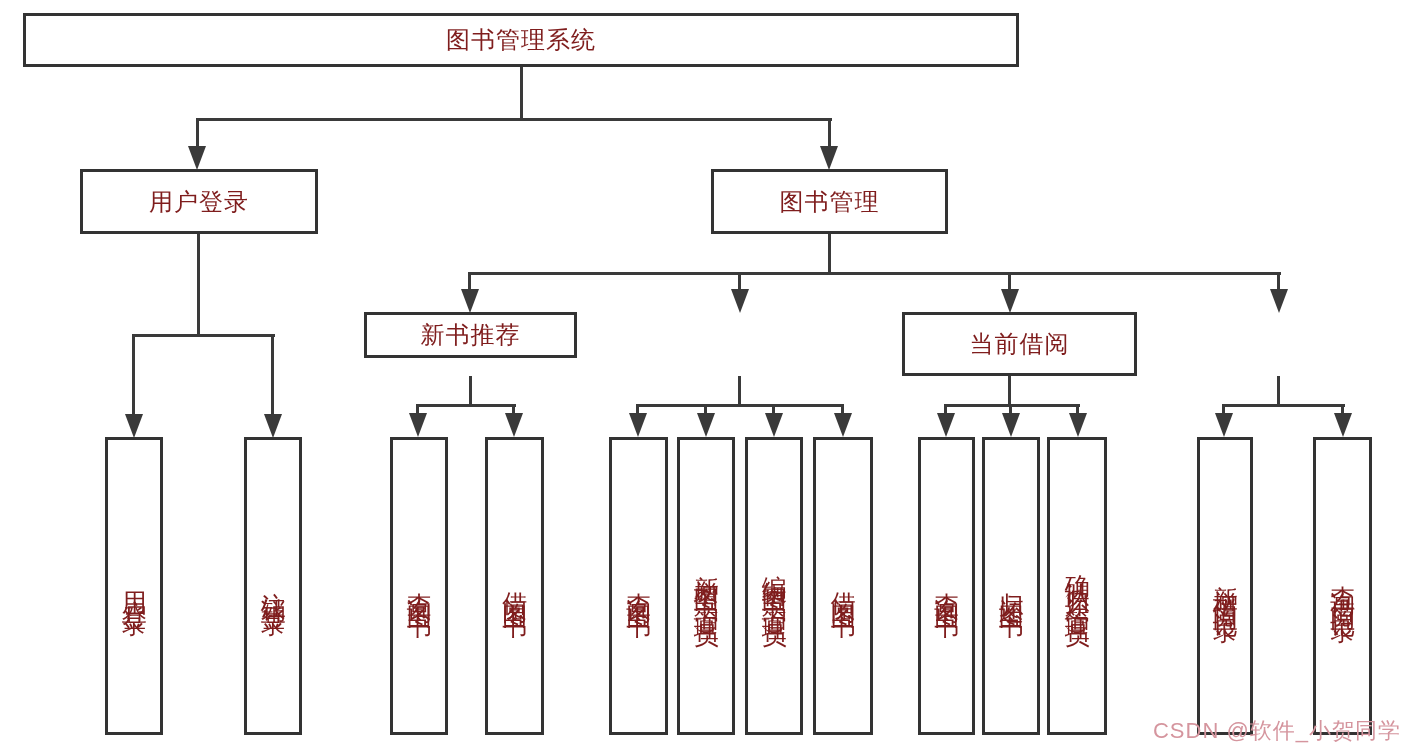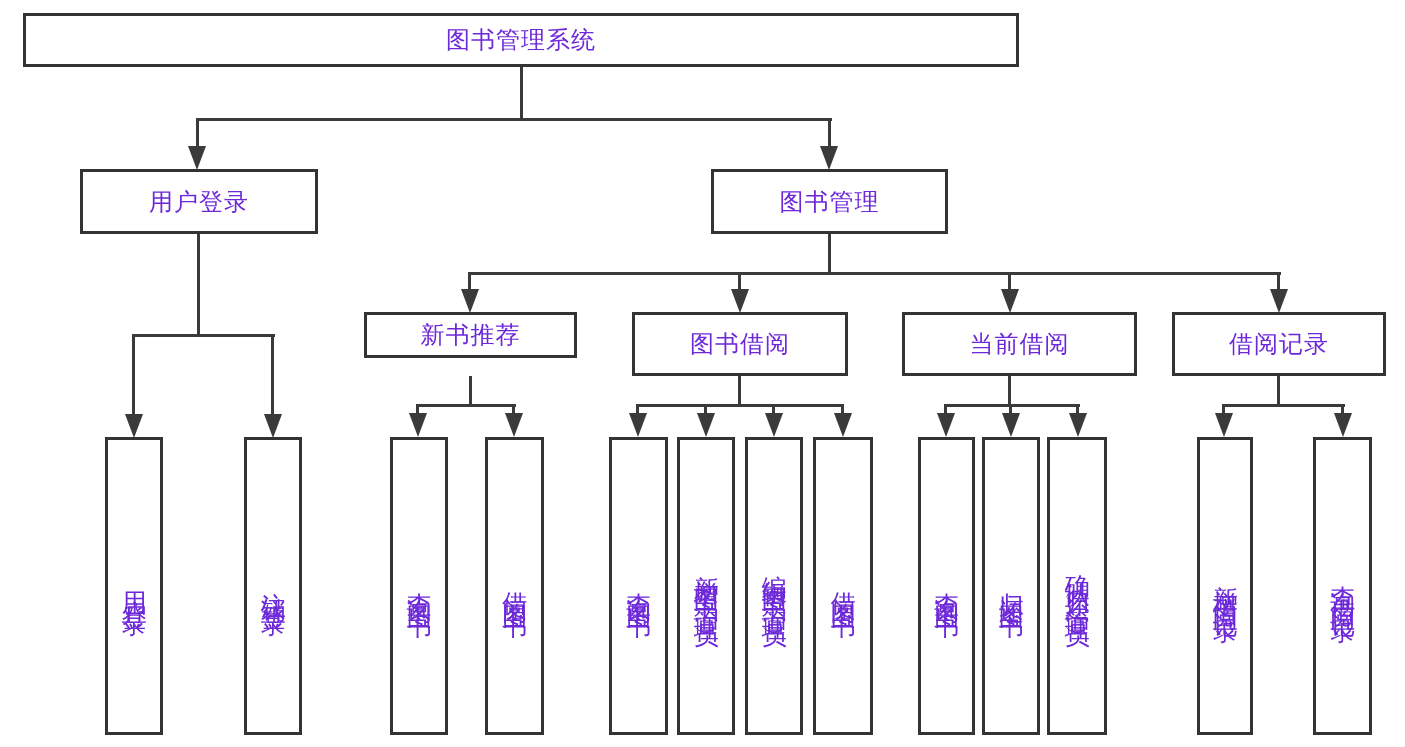--- a/index.html
+++ b/index.html
@@ -3,21 +3,21 @@
 <meta charset="utf-8">
 <style>
   html,body { margin:0; padding:0; background:#ffffff; }
   .canvas {
     position:relative; width:1405px; height:747px; background:#ffffff;
     font-family:"Liberation Sans","DejaVu Sans",sans-serif; overflow:hidden;
   }
   .box {
     position:absolute; box-sizing:border-box; border:3px solid #333333;
     background:#ffffff; display:flex; align-items:center; justify-content:center;
-    color:#6d28d9;
+    color:#7f1d1d;
   }
   .h-box { font-size:24px; letter-spacing:1px; white-space:nowrap; }
   .v-box {
     writing-mode:vertical-rl; text-orientation:mixed;
     font-size:25px; letter-spacing:7px; line-height:1.1;
   }
   .line { position:absolute; background:#3a3a3a; }
   .arrow {
     position:absolute; width:0; height:0;
     border-left:9px solid transparent; border-right:9px solid transparent;
@@ -57,23 +57,21 @@
   <div class="line" style="left:468px; top:272px; width:3px; height:20px;"></div>
   <div class="line" style="left:738px; top:272px; width:3px; height:20px;"></div>
   <div class="line" style="left:1008px; top:272px; width:3px; height:20px;"></div>
   <div class="line" style="left:1277px; top:272px; width:3px; height:20px;"></div>
   <div class="arrow" style="left:461px; top:289px;"></div>
   <div class="arrow" style="left:731px; top:289px;"></div>
   <div class="arrow" style="left:1001px; top:289px;"></div>
   <div class="arrow" style="left:1270px; top:289px;"></div>
 
   <div class="box h-box" style="left:364px; top:312px; width:213px; height:46px;">新书推荐</div>
-  <div class="box h-box" style="left:632px; top:312px; width:216px; height:64px;">图书借阅</div>
   <div class="box h-box" style="left:902px; top:312px; width:235px; height:64px;">当前借阅</div>
-  <div class="box h-box" style="left:1172px; top:312px; width:214px; height:64px;">借阅记录</div>
 
   <div class="line" style="left:469px; top:376px; width:3px; height:30px;"></div>
   <div class="line" style="left:416px; top:404px; width:100px; height:3px;"></div>
   <div class="line" style="left:416px; top:404px; width:3px; height:12px;"></div>
   <div class="line" style="left:512px; top:404px; width:3px; height:12px;"></div>
   <div class="arrow" style="left:409px; top:413px;"></div>
   <div class="arrow" style="left:505px; top:413px;"></div>
 
   <div class="line" style="left:738px; top:376px; width:3px; height:30px;"></div>
   <div class="line" style="left:636px; top:404px; width:208px; height:3px;"></div>
@@ -113,14 +111,15 @@
   <div class="box v-box" style="left:745px; top:437px; width:58px; height:298px;">编辑图书（管理员）</div>
   <div class="box v-box" style="left:813px; top:437px; width:60px; height:298px;">借阅图书</div>
 
   <div class="box v-box" style="left:918px; top:437px; width:57px; height:298px;">查询图书</div>
   <div class="box v-box" style="left:982px; top:437px; width:58px; height:298px;">归还图书</div>
   <div class="box v-box" style="left:1047px; top:437px; width:60px; height:298px;">确认归还（管理员）</div>
 
   <div class="box v-box" style="left:1197px; top:437px; width:56px; height:298px;">新增借阅记录</div>
   <div class="box v-box" style="left:1313px; top:437px; width:59px; height:298px;">查询借阅记录</div>
 
+  <div class="watermark">CSDN @软件_小贺同学</div>
 
 </div>
 
 </body></html>

